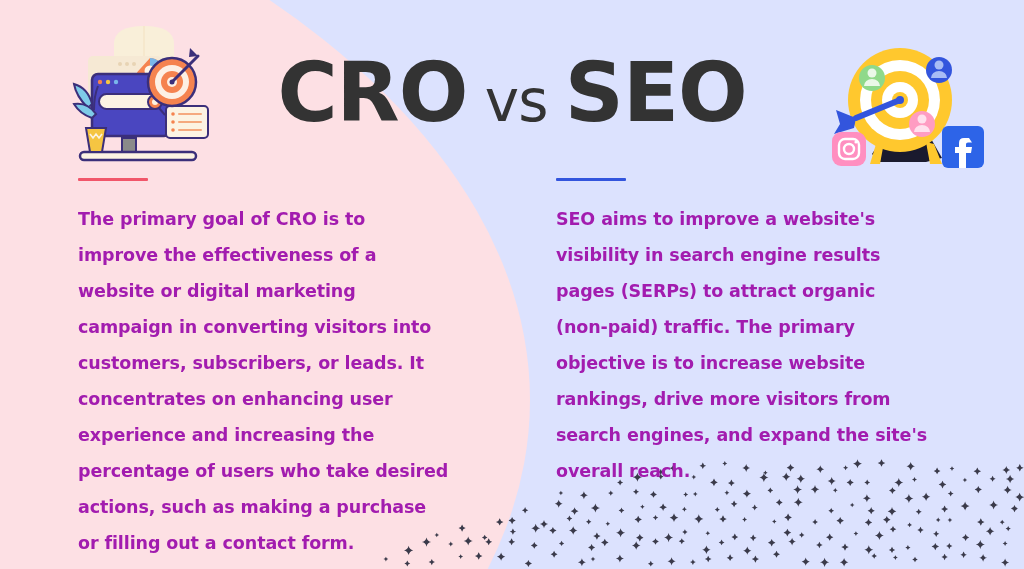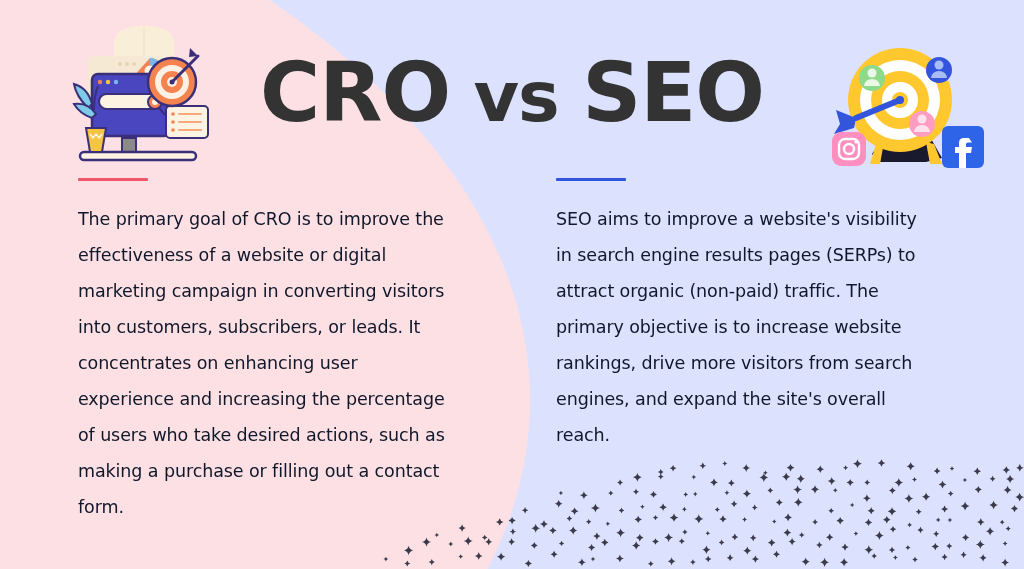--- a/index.html
+++ b/index.html
@@ -52,22 +52,22 @@
     text-align: center;
     font-family: "DejaVu Sans", sans-serif;
     font-size: 82px;
     font-weight: bold;
     letter-spacing: -1px;
     color: #333333;
     line-height: 1;
     white-space: nowrap;
   }
   .title .vs {
-    font-size: 70px;
-    font-weight: bold;
+    font-size: 58px;
+    font-weight: normal;
     letter-spacing: -1px;
   }
 
   
   .col {
     position: absolute;
     top: 178px;
   }
   .col-left  { left: 78px;  width: 372px; }
   .col-right { left: 556px; width: 372px; }
@@ -77,23 +77,23 @@
     height: 3px;
     border-radius: 1px;
   }
   .rule-red  { background: #f1566a; }
   .rule-blue { background: #3355dd; }
 
   .body-text {
     margin-top: 20px;
     font-family: "DejaVu Sans", sans-serif;
     font-size: 17.5px;
-    font-weight: normal;
+    font-weight: bold;
     line-height: 36px;
-    color: #0f172a;
+    color: #a21caf;
     letter-spacing: -0.1px;
   }
 
   
   .illus-left {
     position: absolute;
     left: 62px;
     top: 22px;
     width: 152px;
     height: 148px;

